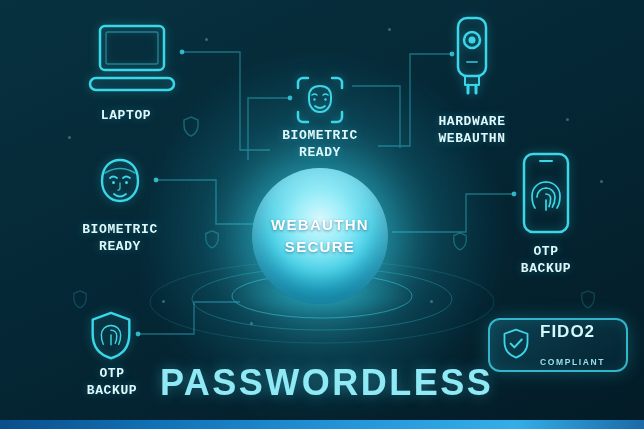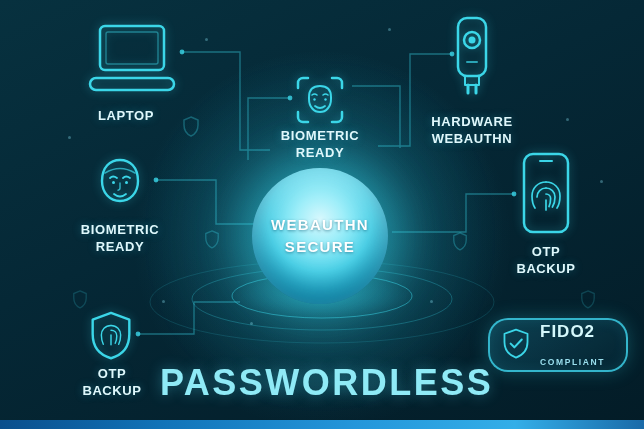--- a/index.html
+++ b/index.html
@@ -12,40 +12,40 @@
   }
   svg{display:block;}
   .wires{position:absolute;left:0;top:0;color:var(--accent,#3bd6e8);}
   .icon{position:absolute;color:var(--accent,#3bd6e8);filter:drop-shadow(0 0 5px rgba(59,214,232,.45));}
   .icon svg{width:100%;height:100%;}
   .node-label{
     position:absolute;text-align:center;font-weight:700;font-size:13px;
     letter-spacing:.6px;line-height:1.3;color:var(--label-text,#dff8fc);
     text-shadow:0 0 8px rgba(60,210,235,.35);
   }
-  .node-label span{display:block;}
+  .node-label span{display:block;font-family:Liberation Mono, monospace;}
   .orb{
     position:absolute;left:252px;top:168px;width:136px;height:136px;border-radius:50%;
     background:radial-gradient(circle at 50% 38%, #d8f8fd 0%, #9eeef9 22%, #4fd6ec 48%, #1ba8c9 72%, #0c7ca0 100%);
     box-shadow:0 0 46px 10px rgba(56,214,232,.45),0 0 90px 30px rgba(56,214,232,.16),
       inset 0 -16px 28px rgba(6,80,110,.45), inset 0 10px 24px rgba(255,255,255,.35);
     display:flex;flex-direction:column;align-items:center;justify-content:center;
   }
   .orb span{
     color:#ffffff;font-weight:700;font-size:15px;letter-spacing:1.3px;line-height:1.45;
     text-shadow:0 1px 3px rgba(0,70,95,.55);
   }
   .title{
     position:absolute;left:160px;top:362px;width:324px;text-align:left;
     font-size:36px;font-weight:800;letter-spacing:2.5px;color:var(--title-text,#8feaf6);
     text-shadow:0 0 14px rgba(80,220,245,.4);
   }
   .badge{
     position:absolute;left:488px;top:318px;width:140px;height:54px;box-sizing:border-box;
-    border:2px solid rgba(60,205,228,.85);border-radius:20px;
+    border:2px solid rgba(60,205,228,.85);border-radius:12px;
     background:linear-gradient(145deg, rgba(39,150,180,.28), rgba(8,50,70,.25));
     box-shadow:0 0 18px rgba(56,214,232,.25), inset 0 0 14px rgba(56,214,232,.12);
     display:flex;align-items:center;gap:10px;padding:6px 12px;
   }
   .badge .shield{width:28px;height:34px;color:var(--accent,#3bd6e8);flex:0 0 auto;}
   .badge-text{display:flex;flex-direction:column;line-height:1.15;}
   .badge-name{font-size:17px;font-weight:800;letter-spacing:1px;color:#d5f8fc;}
   .badge-sub{font-size:8.5px;font-weight:700;letter-spacing:1.6px;color:#9adfee;margin-top:16px;}
   .deco{position:absolute;color:var(--accent,#3bd6e8);opacity:.32;}
   .dot{position:absolute;width:3px;height:3px;border-radius:50%;background:rgba(140,230,245,.35);}

